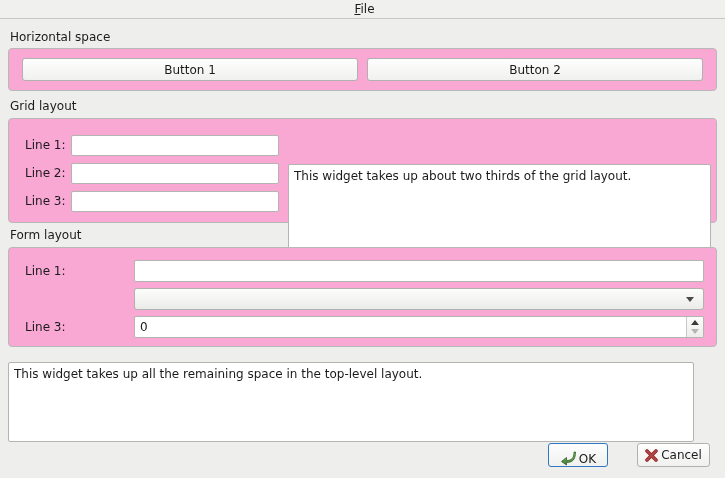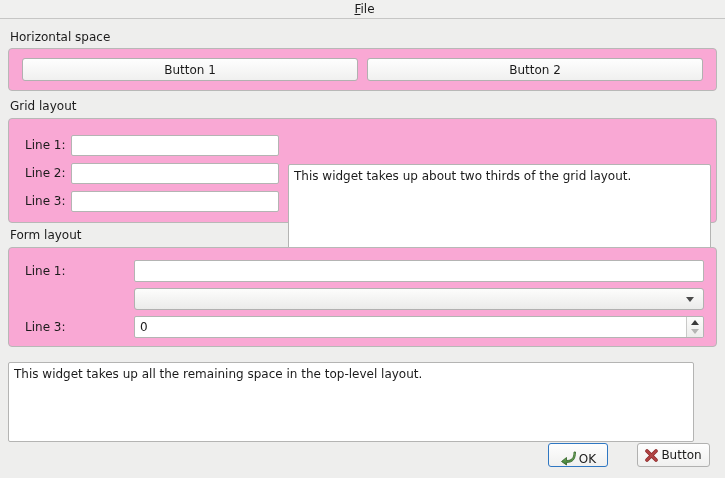--- a/index.html
+++ b/index.html
@@ -158,14 +158,14 @@
   <span>OK</span>
 </button>
 
 <button class="qt-button dialog-btn cancel-btn">
   <span class="icon-16" style="width:13px;height:13px;">
     <svg width="13" height="13" viewBox="0 0 13 13">
       <path d="M2 2 L11 11 M11 2 L2 11" stroke="#8e2a2a" stroke-width="3.6" stroke-linecap="round"></path>
       <path d="M2 2 L11 11 M11 2 L2 11" stroke="#b24444" stroke-width="2" stroke-linecap="round"></path>
     </svg>
   </span>
-  <span>Button</span>
+  <span>Cancel</span>
 </button>
 
 </body></html>

